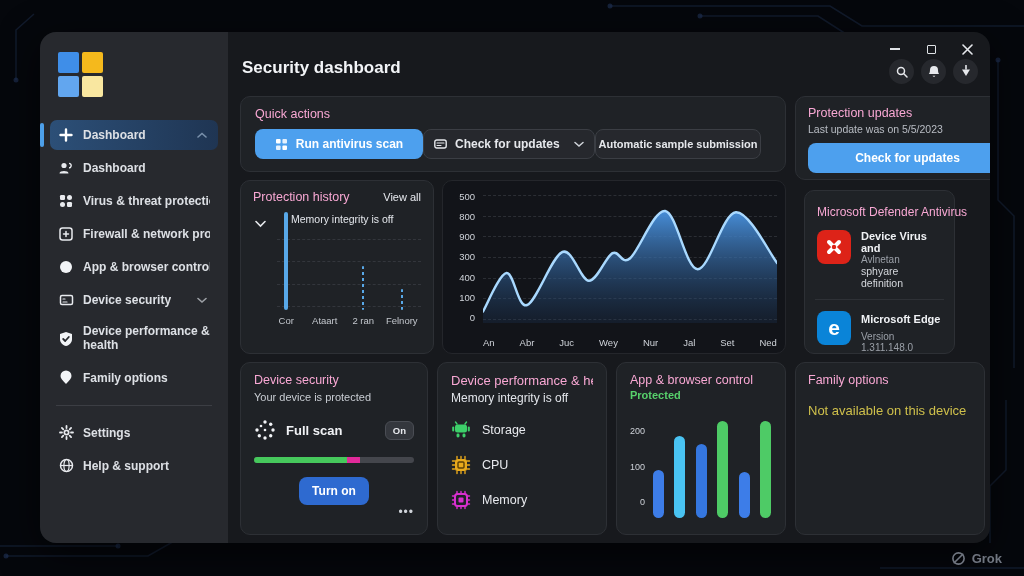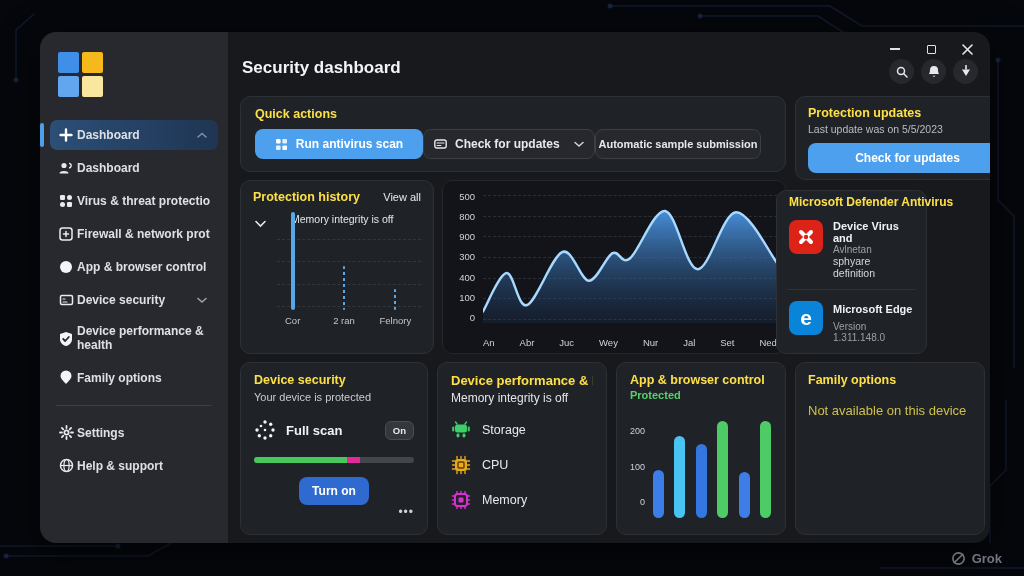--- a/index.html
+++ b/index.html
@@ -8,41 +8,41 @@
   .stage { position:absolute; inset:0; width:1024px; height:576px; }
   svg.circuit { position:absolute; inset:0; }
 
   
   .appwin { position:absolute; left:40px; top:32px; width:950px; height:511px; border-radius:16px; display:flex; overflow:hidden; box-shadow:0 10px 40px rgba(0,0,0,.6); }
 
   
   .sidebar { width:188px; background:#27292e; padding:16px 10px 12px 10px; flex-shrink:0; }
   .logo { width:46px; height:46px; display:grid; grid-template-columns:21px 21px; grid-template-rows:21px 21px; gap:3px; margin:4px 0 22px 8px; }
   .logo div { border-radius:2px; }
-  .nav-item { display:flex; align-items:center; gap:3px; padding:7px 8px; border-radius:7px; position:relative; margin-bottom:3px; cursor:pointer; }
+  .nav-item { display:flex; align-items:center; gap:9px; padding:7px 8px; border-radius:7px; position:relative; margin-bottom:3px; cursor:pointer; }
   .nav-item .lbl { font-size:12px; font-weight:600; color:#dde0e5; white-space:nowrap; overflow:hidden; }
   .nav-item.two .lbl { white-space:normal; line-height:1.15; }
   .nav-item.active { background:linear-gradient(90deg,#2c5078 0%,#1d3humo 100%); background:linear-gradient(90deg,#2c4f77,#1e3least); background:linear-gradient(90deg,#2c4f77,#1f3553); }
   .nav-item.active::before { content:""; position:absolute; left:-10px; top:3px; bottom:3px; width:4px; border-radius:2px; background:#4d9fe8; }
   .icon16 { width:16px; height:16px; flex-shrink:0; display:flex; align-items:center; justify-content:center; }
   .chev-right { margin-left:auto; opacity:.7; }
   .divider { height:1px; background:#3c3e44; margin:12px 6px; }
 
   
   .main { flex:1; background:#17191d; position:relative; }
   .page-title { position:absolute; left:14px; top:26px; font-size:17px; font-weight:700; color:#f2f4f7; }
   .winctrl { position:absolute; top:8px; right:12px; display:flex; gap:14px; align-items:center; }
   .winctrl .wbtn { width:22px; height:18px; display:flex; align-items:center; justify-content:center; cursor:pointer; }
   .min-glyph { width:10px; height:2px; background:#dfe2e6; }
   .max-glyph { width:9px; height:9px; border:1.6px solid #dfe2e6; border-radius:1px; }
   .iconrow { position:absolute; top:27px; right:12px; display:flex; gap:7px; }
   .cbtn { width:25px; height:25px; border-radius:50%; background:#26282d; display:flex; align-items:center; justify-content:center; cursor:pointer; }
 
   .card { position:absolute; background:#1f2226; border:1px solid #2d3035; border-radius:10px; }
-  .card-title { font-size:12.5px; font-weight:700; color:#fde047; }
+  .card-title { font-size:12.5px; font-weight:400; color:#f9a8d4; }
 
   
   #quick-actions { left:12px; top:64px; width:546px; height:76px; padding:10px 14px; }
   .qa-row { display:flex; gap:0; margin-top:8px; }
   .btn { height:30px; border-radius:8px; display:flex; align-items:center; justify-content:center; gap:8px; font-size:12px; font-weight:600; cursor:pointer; }
   .btn-blue { background:#4da0ee; color:#fff; }
   .btn-dark { background:#26282d; border:1px solid #3b3e44; color:#e6e8ec; }
   #qa-run { width:168px; }
   #qa-check { width:172px; justify-content:flex-start; padding:0 10px; }
   #qa-check .chev { margin-left:auto; }
@@ -68,21 +68,21 @@
 
   
   #main-chart { left:214px; top:148px; width:344px; height:174px; background:#121419; border-color:#24262b; }
   .ac-ylabels { position:absolute; left:6px; top:10px; bottom:30px; width:26px; display:flex; flex-direction:column; justify-content:space-between; align-items:flex-end; font-size:9.5px; color:#cfd3d9; }
   .ac-grid { position:absolute; left:40px; right:8px; top:14px; bottom:33px; display:flex; flex-direction:column; justify-content:space-between; pointer-events:none; }
   .ac-grid div { height:0; border-top:1px dashed #2b2e34; }
   .ac-plot { position:absolute; left:40px; right:8px; top:14px; bottom:30px; }
   .ac-xlabels { position:absolute; left:40px; right:8px; bottom:5px; display:flex; justify-content:space-between; font-size:9.5px; color:#cfd3d9; }
 
   
-  #defender { left:548px; top:158px; width:151px; height:164px; padding:4px 12px; }
+  #defender { left:576px; top:158px; width:151px; height:164px; padding:14px 12px; }
   #defender .card-title { font-size:12px; white-space:nowrap; }
   .df-row { display:flex; gap:10px; margin-top:11px; align-items:flex-start; }
   .df-icon { width:34px; height:34px; border-radius:8px; flex-shrink:0; display:flex; align-items:center; justify-content:center; }
   .df-l1 { font-size:11px; font-weight:700; color:#f0f2f5; }
   .df-l2 { font-size:10px; color:#9ba0a8; }
   .df-l3 { font-size:10.5px; color:#d4d7dc; }
   .df-div { height:1px; background:#2e3136; margin:10px -2px 0; }
 
   
   #dev-security { left:12px; top:330px; width:188px; height:173px; padding:10px 13px; }
@@ -358,20 +358,24 @@
                 <path d="M1 1.5 L5.5 6 L10 1.5" stroke="#e6e8ec" stroke-width="1.6" fill="none" stroke-linecap="round"></path>
               </svg>
           </span>
           <div class="ph-event">Memory integrity is off</div>
           <div class="ph-cols" id="history-cols">
               <div class="ph-col">
                 <div class="ph-marker" style="height: calc(100% - 14px); width: 4px; background: rgb(88, 168, 232);"></div>
                 <span class="ph-label">Cor</span>
               </div>
               <div class="ph-col">
+                <div class="ph-marker" style="height: calc(8% - 10px); width: 4px; background: rgb(88, 168, 232);"></div>
+                <span class="ph-label">Ataart</span>
+              </div>
+              <div class="ph-col">
                 <div class="ph-marker" style="height: calc(52% - 14px); width: 2px; background: repeating-linear-gradient(rgb(88, 168, 232) 0px, rgb(88, 168, 232) 3px, transparent 3px, transparent 6px);"></div>
                 <span class="ph-label">2 ran</span>
               </div>
               <div class="ph-col">
                 <div class="ph-marker" style="height: calc(28% - 10px); width: 2px; background: repeating-linear-gradient(rgb(88, 168, 232) 0px, rgb(88, 168, 232) 3px, transparent 3px, transparent 6px);"></div>
                 <span class="ph-label">Felnory</span>
               </div>
             </div>
         </div>
       </div>

